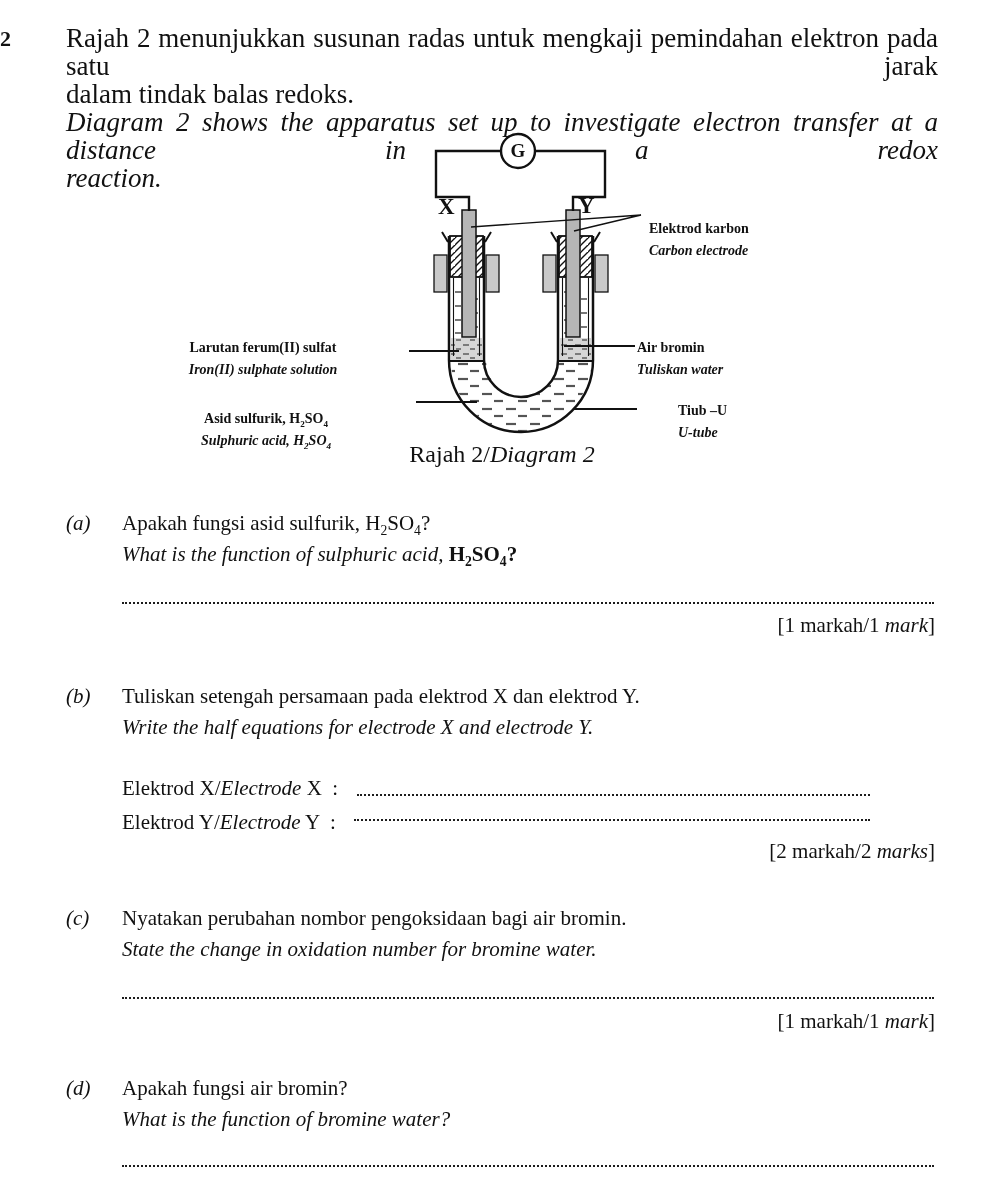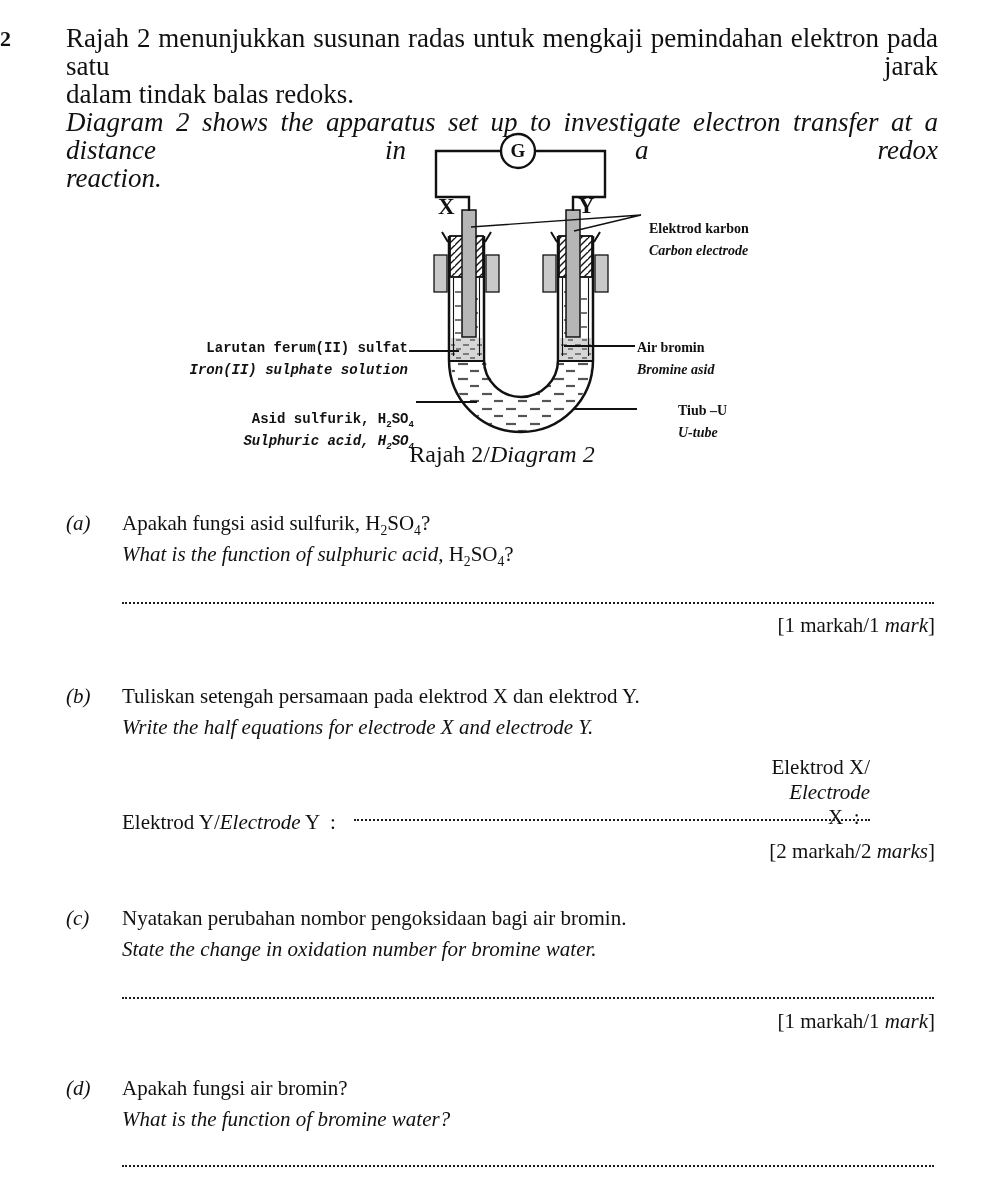--- a/index.html
+++ b/index.html
@@ -3,34 +3,34 @@
 <meta charset="utf-8">
 <style>
   html,body{margin:0;padding:0;background:#e8e8e8;}
   .page{
     position:relative;width:982px;height:1182px;background:#ffffff;
     font-family:"Liberation Serif","DejaVu Serif",serif;color:#111;
     overflow:hidden;margin:0 auto;
   }
   .abs{position:absolute;}
   .it{font-style:italic;}
-  .rm{font-style:normal;}
+  .rm{font-style:normal;font-weight:bold;}
   sub{font-size:65%;line-height:0;}
   .qnum{left:0px;top:26px;font-size:22px;font-weight:bold;}
   .intro{left:66px;top:24px;width:872px;font-size:27px;line-height:28px;}
   .jline{text-align:justify;text-align-last:justify;}
   .qlabel{left:66px;font-size:21px;font-style:italic;line-height:31px;}
   .qbody{left:122px;width:816px;font-size:21px;line-height:31px;}
   .dotline{left:122px;width:812px;height:0;border-bottom:2.5px dotted #1c1c1c;}
   .marks{right:47px;font-size:21px;text-align:right;}
   .ansrow{left:122px;width:748px;font-size:21px;display:flex;align-items:flex-end;}
   .ansrow span{white-space:pre;}
   .fill{flex:1;border-bottom:2.5px dotted #1c1c1c;margin:0 0 5px 8px;}
   .dlabel{font-size:14px;font-weight:bold;line-height:22px;}
-  .dlabel-r{text-align:right;font-family:Liberation Mono, monospace;}
+  .dlabel-r{text-align:center;}
   .gletter{font-size:19px;font-weight:bold;width:18px;text-align:center;}
   .xy{font-size:23px;font-weight:bold;}
   .caption{font-size:24px;text-align:center;}
   svg{display:block;}
 </style>
 </head>
 <body>
 
 <div class="page">
 
@@ -120,21 +120,21 @@
     <div class="it"><span>Sulphuric acid, </span><span>H</span><sub>2</sub><span>SO</span><sub>4</sub></div>
   </div>
 
   <div class="abs dlabel" style="left:649px;top:218px;">
     <div>Elektrod karbon</div>
     <div class="it">Carbon electrode</div>
   </div>
 
   <div class="abs dlabel" style="left:637px;top:337px;">
     <div>Air bromin</div>
-    <div class="it">Bromine asid</div>
+    <div class="it">Tuliskan water</div>
   </div>
 
   <div class="abs dlabel" style="left:678px;top:400px;">
     <div>Tiub –U</div>
     <div class="it">U-tube</div>
   </div>
 
   <div class="abs caption" style="left:352px;top:441px;width:300px;">
     <span>Rajah 2/</span><span class="it">Diagram 2</span>
   </div>
@@ -147,21 +147,21 @@
   <div class="abs dotline" style="top:602px;"></div>
   <div class="abs marks" style="top:613px;">
     <span>[1 markah/1 </span><span class="it">mark</span><span>]</span>
   </div>
 
   <div class="abs qlabel" style="top:681px;">(b)</div>
   <div class="abs qbody" style="top:681px;">
     <div>Tuliskan setengah persamaan pada elektrod X dan elektrod Y.</div>
     <div class="it">Write the half equations for electrode X and electrode Y.</div>
   </div>
-  <div class="abs ansrow" style="top:755px;flex-direction:column;">
+  <div class="abs ansrow" style="top:776px;">
     <span>Elektrod X/</span>
       <span class="it">Electrode</span>
       <span> X  :  </span>
       <div class="fill"></div>
   </div>
   <div class="abs ansrow" style="top:810px;align-items:center;">
     <span>Elektrod Y/</span>
       <span class="it">Electrode</span>
       <span> Y  :  </span>
       <div class="fill"></div>

